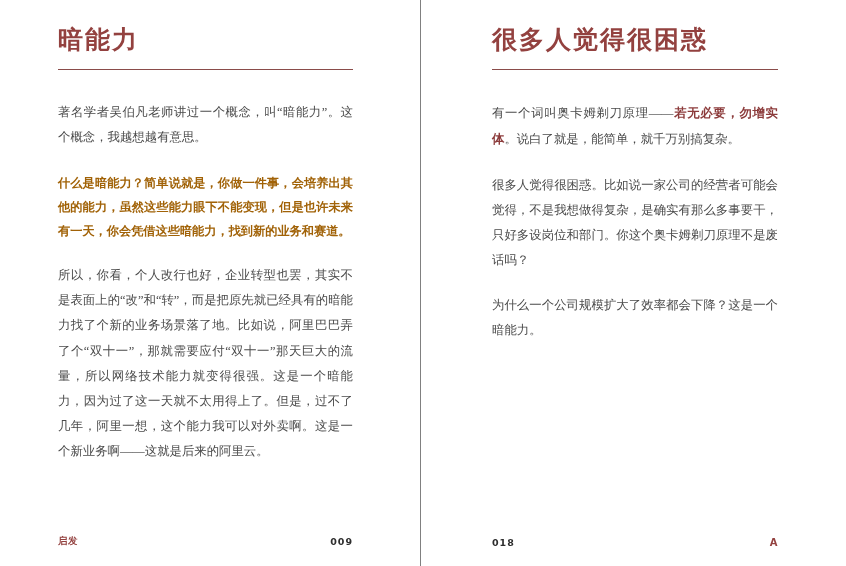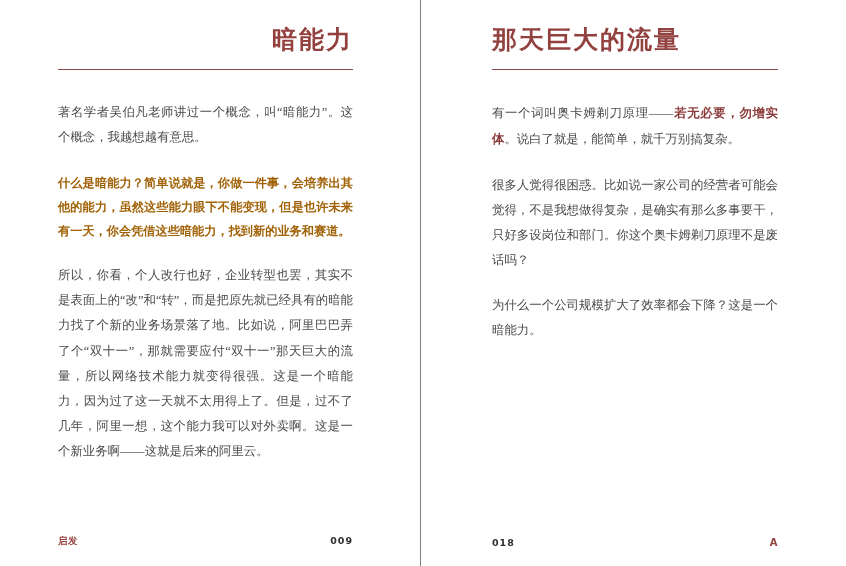--- a/index.html
+++ b/index.html
@@ -47,21 +47,20 @@
     margin: 0;
     padding-top: 24px;
     font-family: "DejaVu Sans", "Liberation Sans", sans-serif;
     font-weight: bold;
     color: #93413f;
     letter-spacing: 2px;
     line-height: 1.25;
   }
   .page-left .chapter-title {
     font-size: 25px;
-    text-align: right;
   }
   .page-right .chapter-title {
     font-size: 25px;
   }
   .title-rule {
     margin-top: 14px;
     height: 0;
     border: 0;
     border-top: 1.6px solid #8a4c4a;
     width: 295px;
@@ -97,21 +96,21 @@
     font-weight: bold;
     color: #8c3b3b;
   }
 
   .footer {
     position: absolute;
     bottom: 18px;
     left: 58px;
     right: 68px;
     display: flex;
-    align-items: flex-start;
+    align-items: center;
     justify-content: space-between;
     font-family: "DejaVu Sans", "Liberation Sans", sans-serif;
     font-size: 9.5px;
     font-weight: bold;
     letter-spacing: 0.6px;
   }
   .page-right .footer {
     left: 71px;
     right: 68px;
   }
@@ -145,21 +144,21 @@
 
     <div class="footer">
       <span class="footer-label">启发</span>
       <span class="footer-page">009</span>
     </div>
   </div>
 
   <div class="gutter"></div>
 
   <div class="page page-right">
-    <h1 class="chapter-title">那天巨大的流量</h1>
+    <h1 class="chapter-title">很多人觉得很困惑</h1>
     <hr class="title-rule">
 
     <div class="body-copy">
       <p class="para"><span>有一个词叫奥卡姆剃刀原理——</span><span class="inline-emph">若无必要，勿增实体</span><span>。说白了就是，能简单，就千万别搞复杂。</span></p>
       <p class="para">很多人觉得很困惑。比如说一家公司的经营者可能会觉得，不是我想做得复杂，是确实有那么多事要干，只好多设岗位和部门。你这个奥卡姆剃刀原理不是废话吗？</p>
       <p class="para tight-last">为什么一个公司规模扩大了效率都会下降？这是一个暗能力。</p>
     </div>
 
     <div class="footer">
       <span class="footer-page">018</span>

